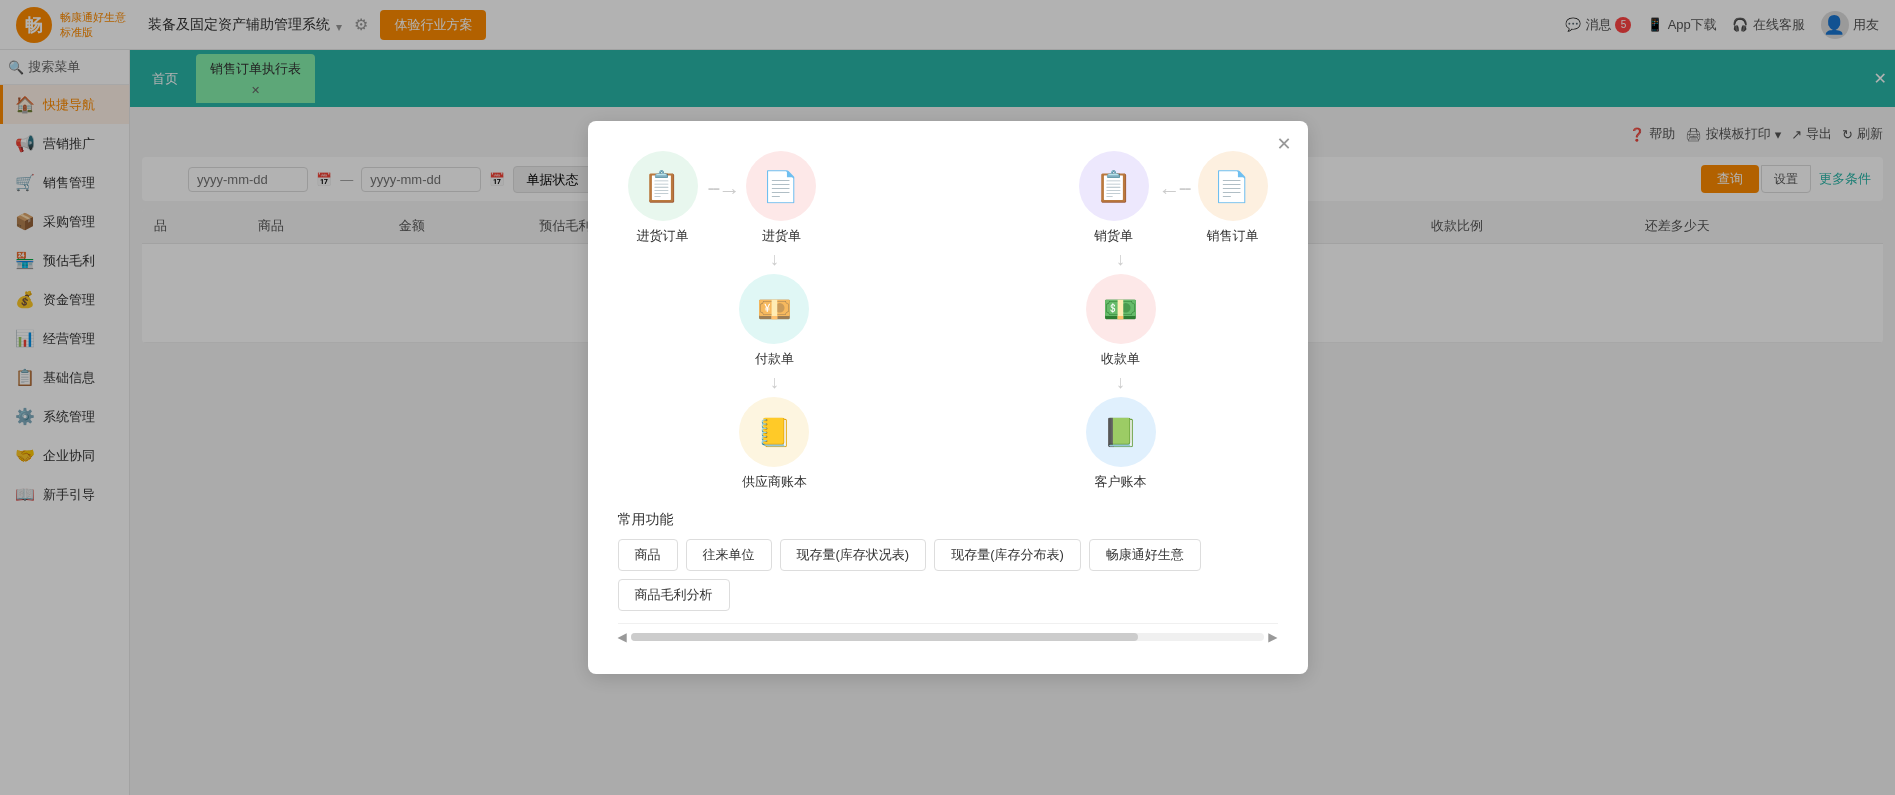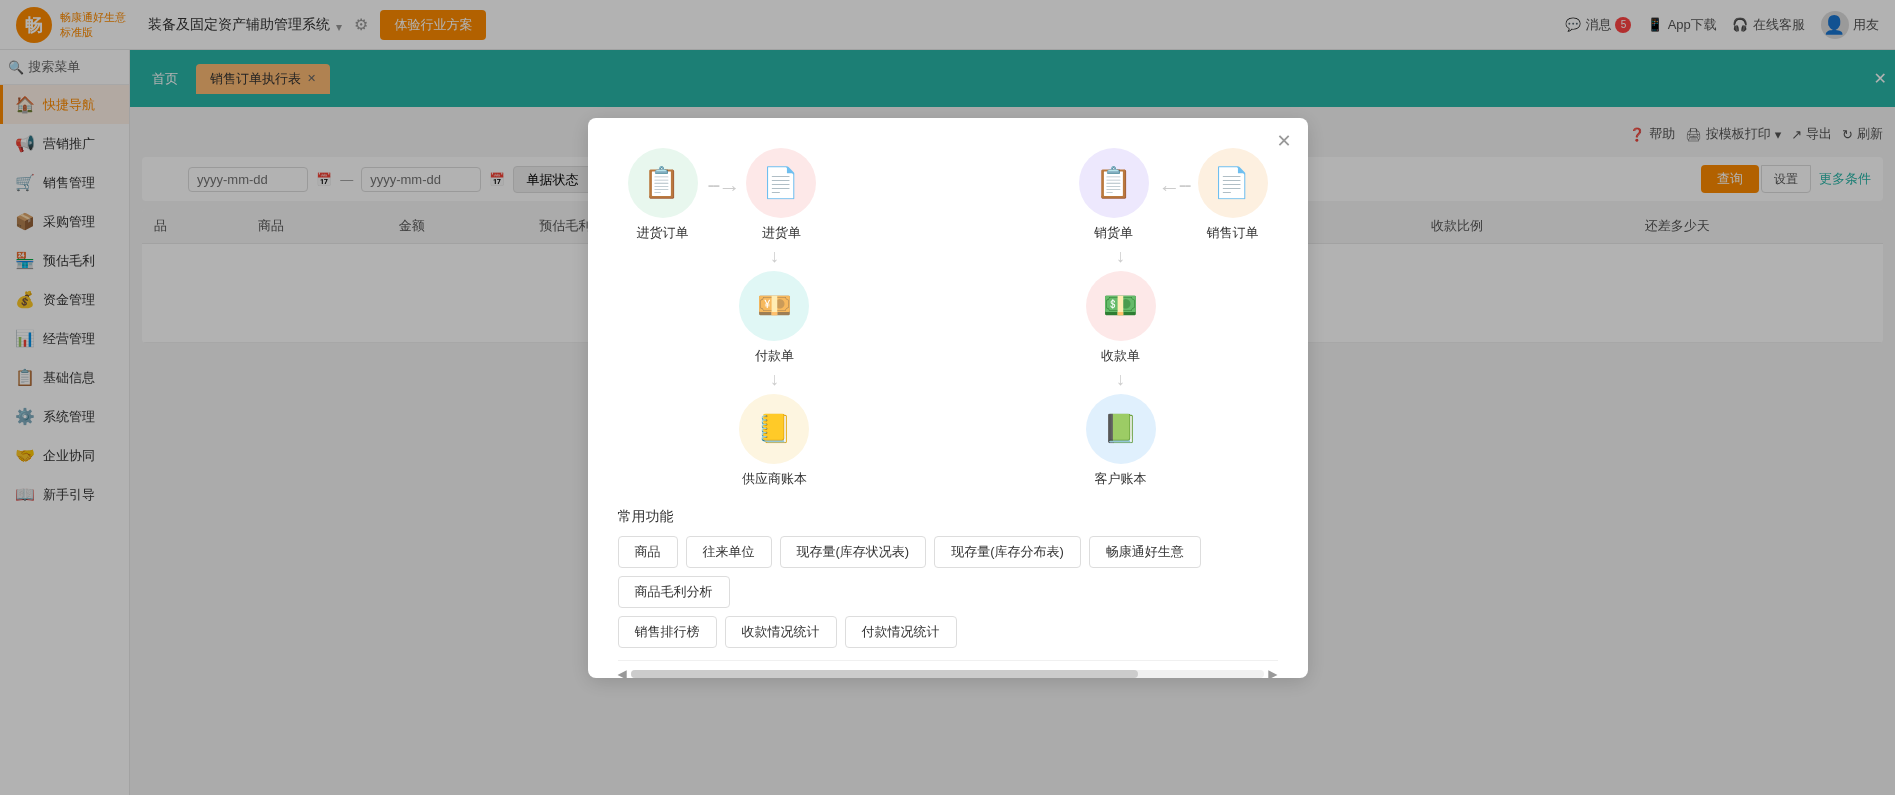--- a/index.html
+++ b/index.html
@@ -29,21 +29,21 @@
 
     
     .sidebar-search { padding: 8px; border-bottom: 1px solid #f0f0f0; }
     .sidebar-search-inner { display: flex; align-items: center; gap: 4px; color: #666; font-size: 13px; cursor: pointer; }
     .sidebar-item { display: flex; align-items: center; gap: 8px; padding: 10px 12px; cursor: pointer; color: #333; font-size: 13px; border-left: 3px solid transparent; }
     .sidebar-item.active { background: #fff3e8; border-left-color: #ff8c00; color: #ff8c00; }
     .sidebar-item-icon { font-size: 16px; width: 20px; text-align: center; }
 
     
     .tab { display: flex; align-items: center; gap: 6px; padding: 6px 14px; border-radius: 4px 4px 0 0; font-size: 13px; cursor: pointer; color: #fff; background: rgba(255,255,255,0.15); }
-    .tab.active { background: #fdba74; color: #333; }
+    .tab.active { background: #86efac; color: #333; flex-direction: column; }
     .tab-close { font-size: 11px; color: #666; cursor: pointer; }
     .tab-home { background: transparent; color: #fff; }
 
     
     .page-toolbar { display: flex; align-items: center; justify-content: flex-end; gap: 10px; padding: 6px 0; margin-bottom: 8px; }
     .toolbar-btn { display: flex; align-items: center; gap: 4px; color: #555; cursor: pointer; font-size: 13px; }
 
     
     .filter-row { display: flex; align-items: center; gap: 8px; background: #fff; padding: 8px 12px; border-radius: 4px; margin-bottom: 8px; flex-wrap: wrap; }
     .filter-input { border: 1px solid #ddd; border-radius: 4px; padding: 4px 8px; font-size: 13px; width: 120px; }
@@ -340,25 +340,20 @@
     <div class="common-functions">
       <div class="common-title">常用功能</div>
       <div class="function-btns">
         <button class="function-btn">商品</button>
         <button class="function-btn">往来单位</button>
         <button class="function-btn">现存量(库存状况表)</button>
         <button class="function-btn">现存量(库存分布表)</button>
         <button class="function-btn">畅康通好生意</button>
         <button class="function-btn">商品毛利分析</button>
       </div>
-      <div class="function-btns" style="margin-top: 8px;">
-        <button class="function-btn">销售排行榜</button>
-        <button class="function-btn">收款情况统计</button>
-        <button class="function-btn">付款情况统计</button>
-      </div>
     </div>
 
     <div class="popup-scrollbar">
       <span class="scrollbar-arrow">◀</span>
       <div class="scrollbar-track">
         <div class="scrollbar-thumb"></div>
       </div>
       <span class="scrollbar-arrow">▶</span>
     </div>
   </div>

